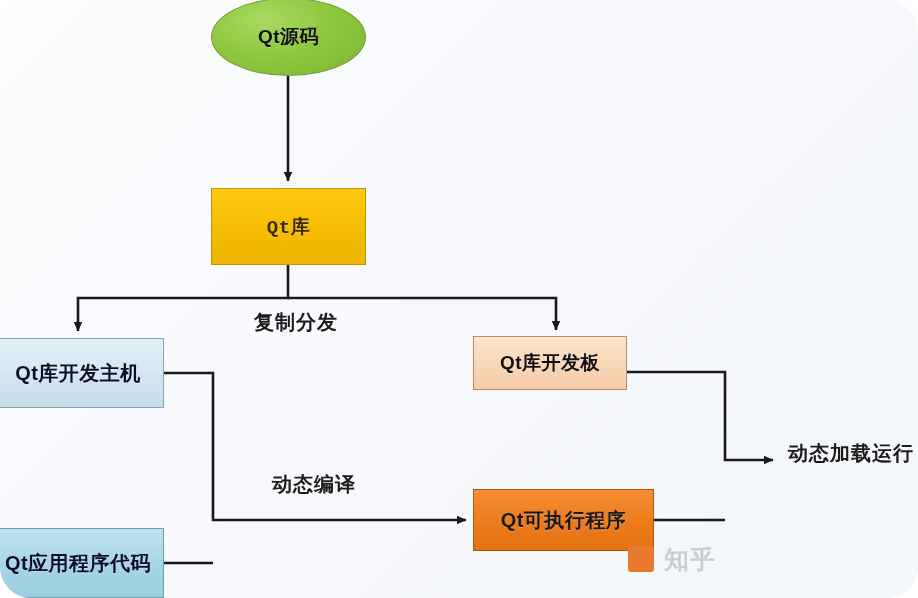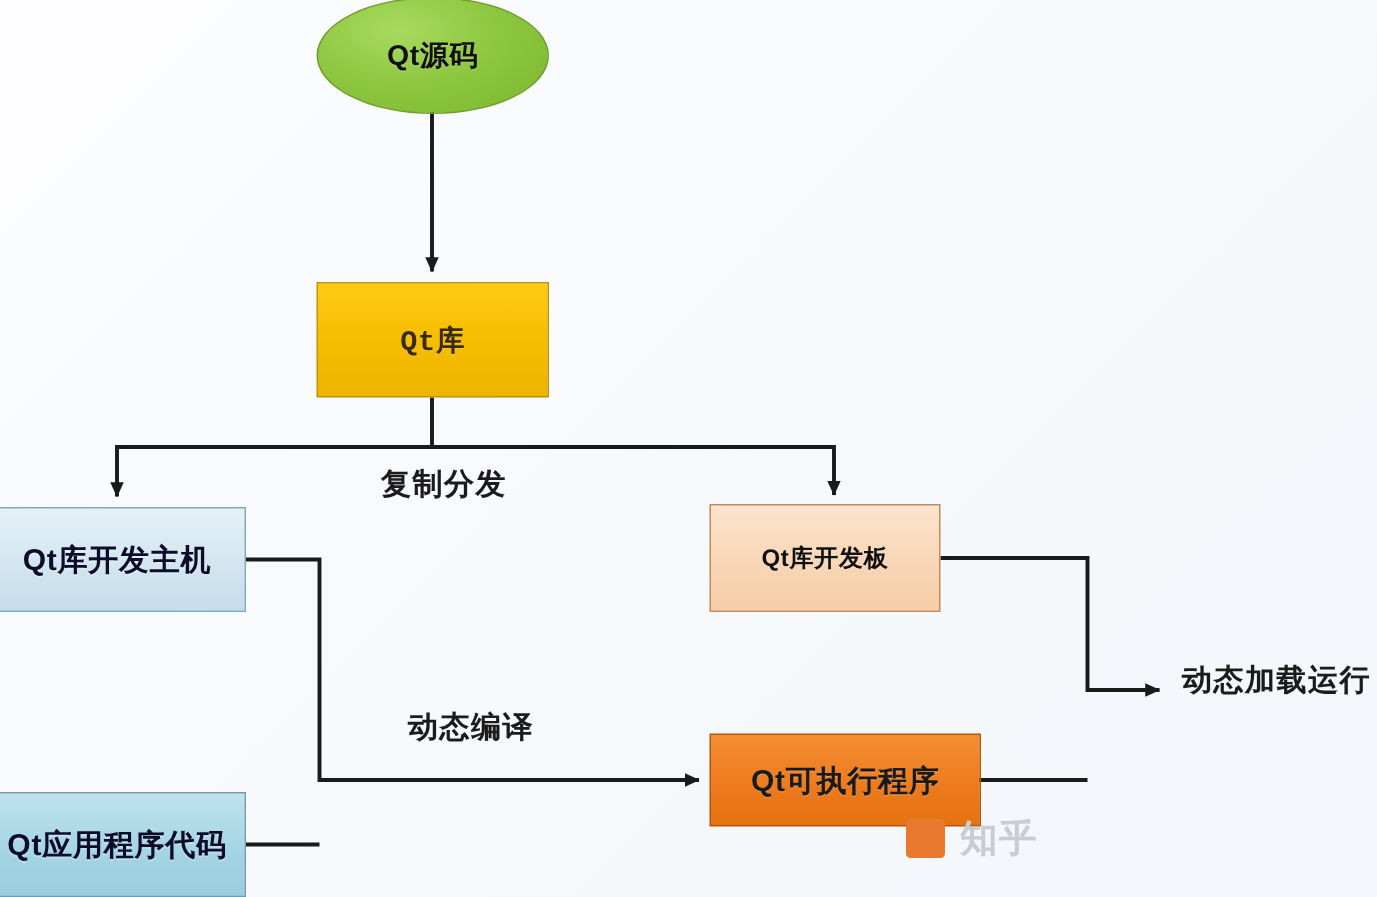--- a/index.html
+++ b/index.html
@@ -11,20 +11,21 @@
     height: 598px;
     overflow: hidden;
     font-family: "Liberation Sans", "DejaVu Sans", sans-serif;
   }
   #canvas {
     position: relative;
     width: 918px;
     height: 598px;
     background: linear-gradient(135deg, #fdfdff 0%, #f7f9fc 45%, #f3f6fa 100%);
     overflow: hidden;
+    border-radius: 31px;
   }
   svg.wires {
     position: absolute;
     left: 0;
     top: 0;
     width: 918px;
     height: 598px;
     pointer-events: none;
   }
   .node {
@@ -52,20 +53,21 @@
   .watermark {
     position: absolute;
     display: flex;
     align-items: center;
     gap: 10px;
     color: #c9ccd1;
     font-weight: bold;
     white-space: nowrap;
     letter-spacing: 1px;
     user-select: none;
+    margin-left: 24px;
   }
   .wm-logo {
     width: 26px;
     height: 26px;
     border-radius: 3px;
     flex: 0 0 auto;
   }
   .wm-text {
     font-size: 25px;
     line-height: 1;
@@ -118,23 +120,23 @@
               border:1.4px solid #c59100; font-size:19px; color:#3a2a00;font-family:Liberation Mono, monospace;">
     <span>Qt库</span>
   </div>
 
   <div class="node" style="left:-8px; top:338px; width:172px; height:70px;
               background:linear-gradient(180deg,#e4f0f7 0%,#d3e6f0 55%,#c5dcea 100%);
               border:1.4px solid #7fa8bb; font-size:20px; color:#0d0d2b;">
     <span>Qt库开发主机</span>
   </div>
 
-  <div class="node" style="left:473px; top:336px; width:154px; height:72px;
+  <div class="node" style="left:473px; top:336px; width:154px; height:54px;
               background:linear-gradient(180deg,#fbe4cd 0%,#f8d6b6 55%,#f5cda8 100%);
-              border:1.4px solid #c08a5d; font-size:16px; color:#101010;">
+              border:1.4px solid #c08a5d; font-size:19px; color:#101010;">
     <span>Qt库开发板</span>
   </div>
 
   <div class="node" style="left:-8px; top:528px; width:172px; height:70px;
               background:linear-gradient(180deg,#bfe2ee 0%,#a6d5e4 55%,#99cdde 100%);
               border:1.4px solid #6e9dae; font-size:20px; color:#0d0d2b;">
     <span>Qt应用程序代码</span>
   </div>
 
   <div class="node" style="left:473px; top:489px; width:181px; height:62px;

